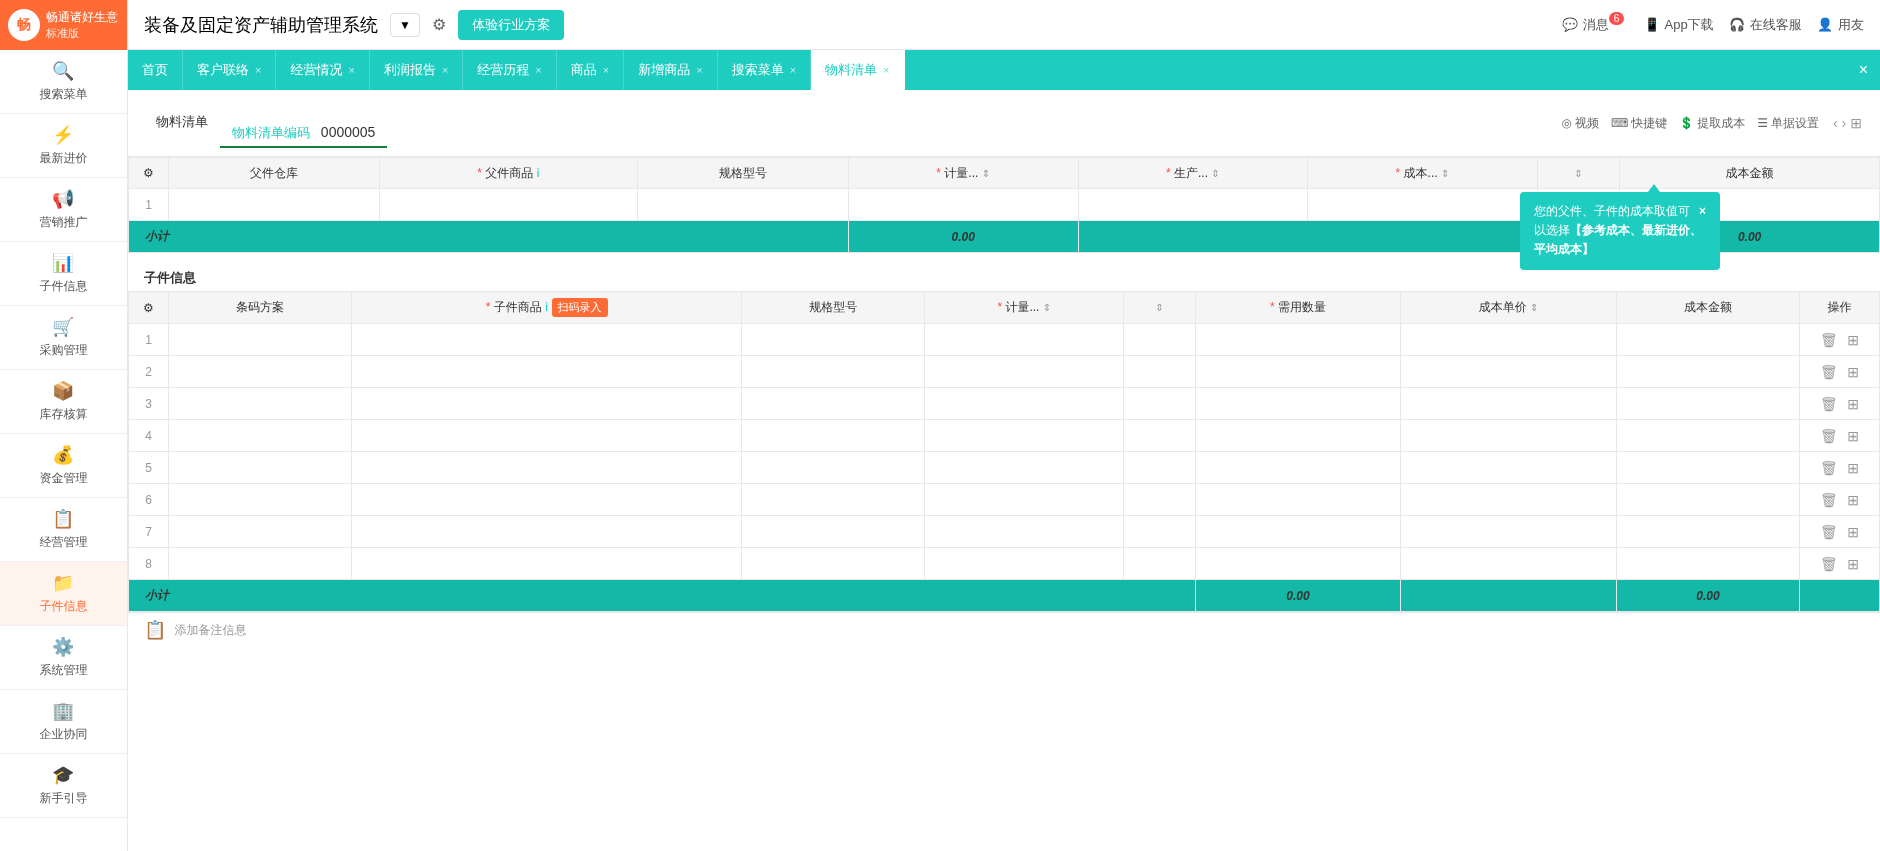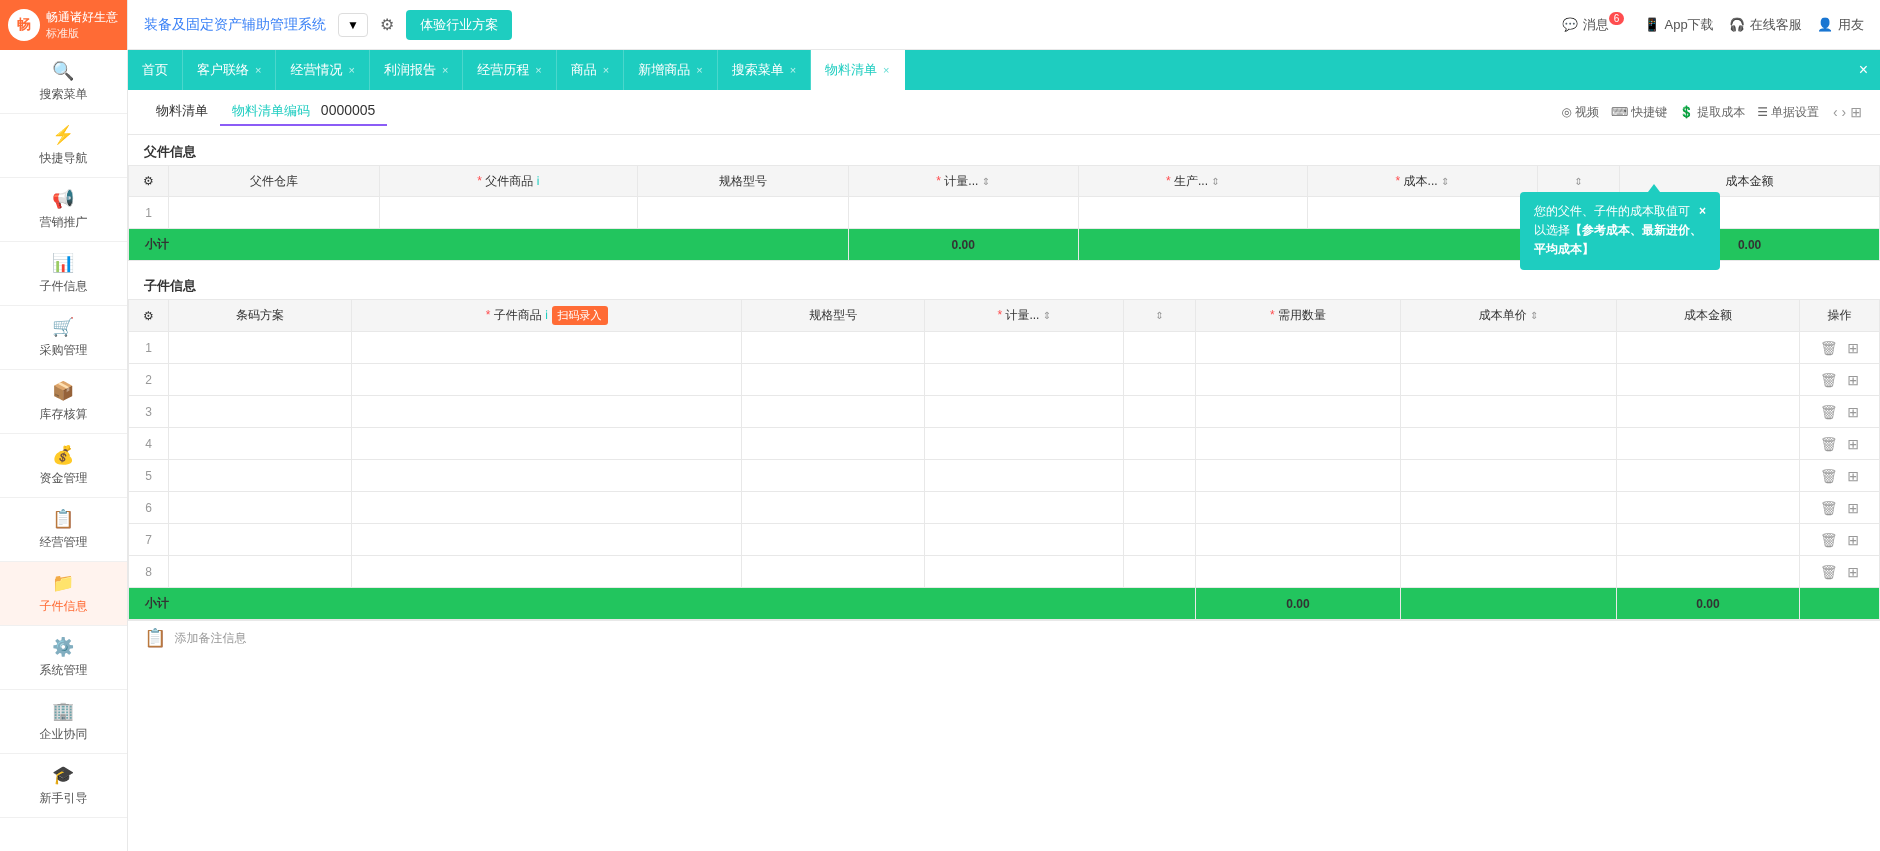--- a/index.html
+++ b/index.html
@@ -70,21 +70,21 @@
       padding: 0 16px;
       border-bottom: 1px solid #e8e8e8;
       justify-content: space-between;
       flex-shrink: 0;
     }
     .topbar-left {
       display: flex;
       align-items: center;
       gap: 12px;
     }
-    .system-title { font-size: 14px; color: #3b82f6; }
+    .system-title { font-size: 18px; color: #000000; }
     .dropdown-btn {
       background: none;
       border: 1px solid #ddd;
       border-radius: 4px;
       padding: 4px 8px;
       cursor: pointer;
       font-size: 12px;
       display: flex;
       align-items: center;
       gap: 4px;
@@ -222,22 +222,23 @@
       white-space: nowrap;
     }
     .data-table td {
       border: 1px solid #e8e8e8;
       padding: 4px 8px;
       height: 32px;
       text-align: center;
       color: #333;
     }
     .data-table .subtotal-row td {
-      background: #22c55e;
+      background: #14b8a6;
       font-weight: bold;
+      font-style: italic;
     }
     .data-table .number-col { width: 40px; color: #999; }
     .th-gear { width: 32px; }
     .th-actions { width: 80px; }
 
     .scan-btn {
       background: #ff6b35;
       color: #fff;
       border: none;
       border-radius: 3px;
@@ -321,21 +322,21 @@
       <div style="font-size:11px;opacity:0.85">标准版</div>
     </div>
   </div>
   <div class="sidebar-nav">
     <div class="sidebar-item">
       <span class="s-icon">🔍</span>
       <span>搜索菜单</span>
     </div>
     <div class="sidebar-item">
       <span class="s-icon">⚡</span>
-      <span>快捷导航</span>
+      <span>最新进价</span>
     </div>
     <div class="sidebar-item">
       <span class="s-icon">📢</span>
       <span>营销推广</span>
     </div>
     <div class="sidebar-item">
       <span class="s-icon">📊</span>
       <span>子件信息</span>
     </div>
     <div class="sidebar-item">
@@ -446,21 +447,21 @@
     <div class="nav-tab-close-all">×</div>
   </div>
 
   <div class="page-content">
 
     <div class="sub-tabs">
       <div class="sub-tabs-left">
         <div class="sub-tab">
           <span>物料清单</span>
         </div>
-        <div class="sub-tab active" style="color:#1ecdc0;border-bottom:2px solid #8b5cf6;">
+        <div class="sub-tab active" style="color:#1ecdc0;border-bottom:2px solid #15803d;margin-top:22px;">
           <span>物料清单编码</span>
           &nbsp;
           <span class="form-code">0000005</span>
         </div>
       </div>
       <div class="sub-tabs-right">
         <span>
           <span>◎</span>
           <span>视频</span>
         </span>
@@ -477,21 +478,20 @@
           <span>单据设置</span>
         </span>
         <div class="tab-nav-arrows">
           <span>‹</span>
           <span>›</span>
           <span>⊞</span>
         </div>
       </div>
     </div>
 
-    <div class="section-title">父件信息</div>
     <table class="data-table">
       <thead>
         <tr>
           <th class="th-gear">⚙</th>
           <th><span>父件仓库</span></th>
           <th>
             <span style="color:#ff4d4f">*</span> 父件商品
             <span style="color:#1ecdc0;cursor:pointer">ℹ</span>
           </th>
           <th><span>规格型号</span></th>

